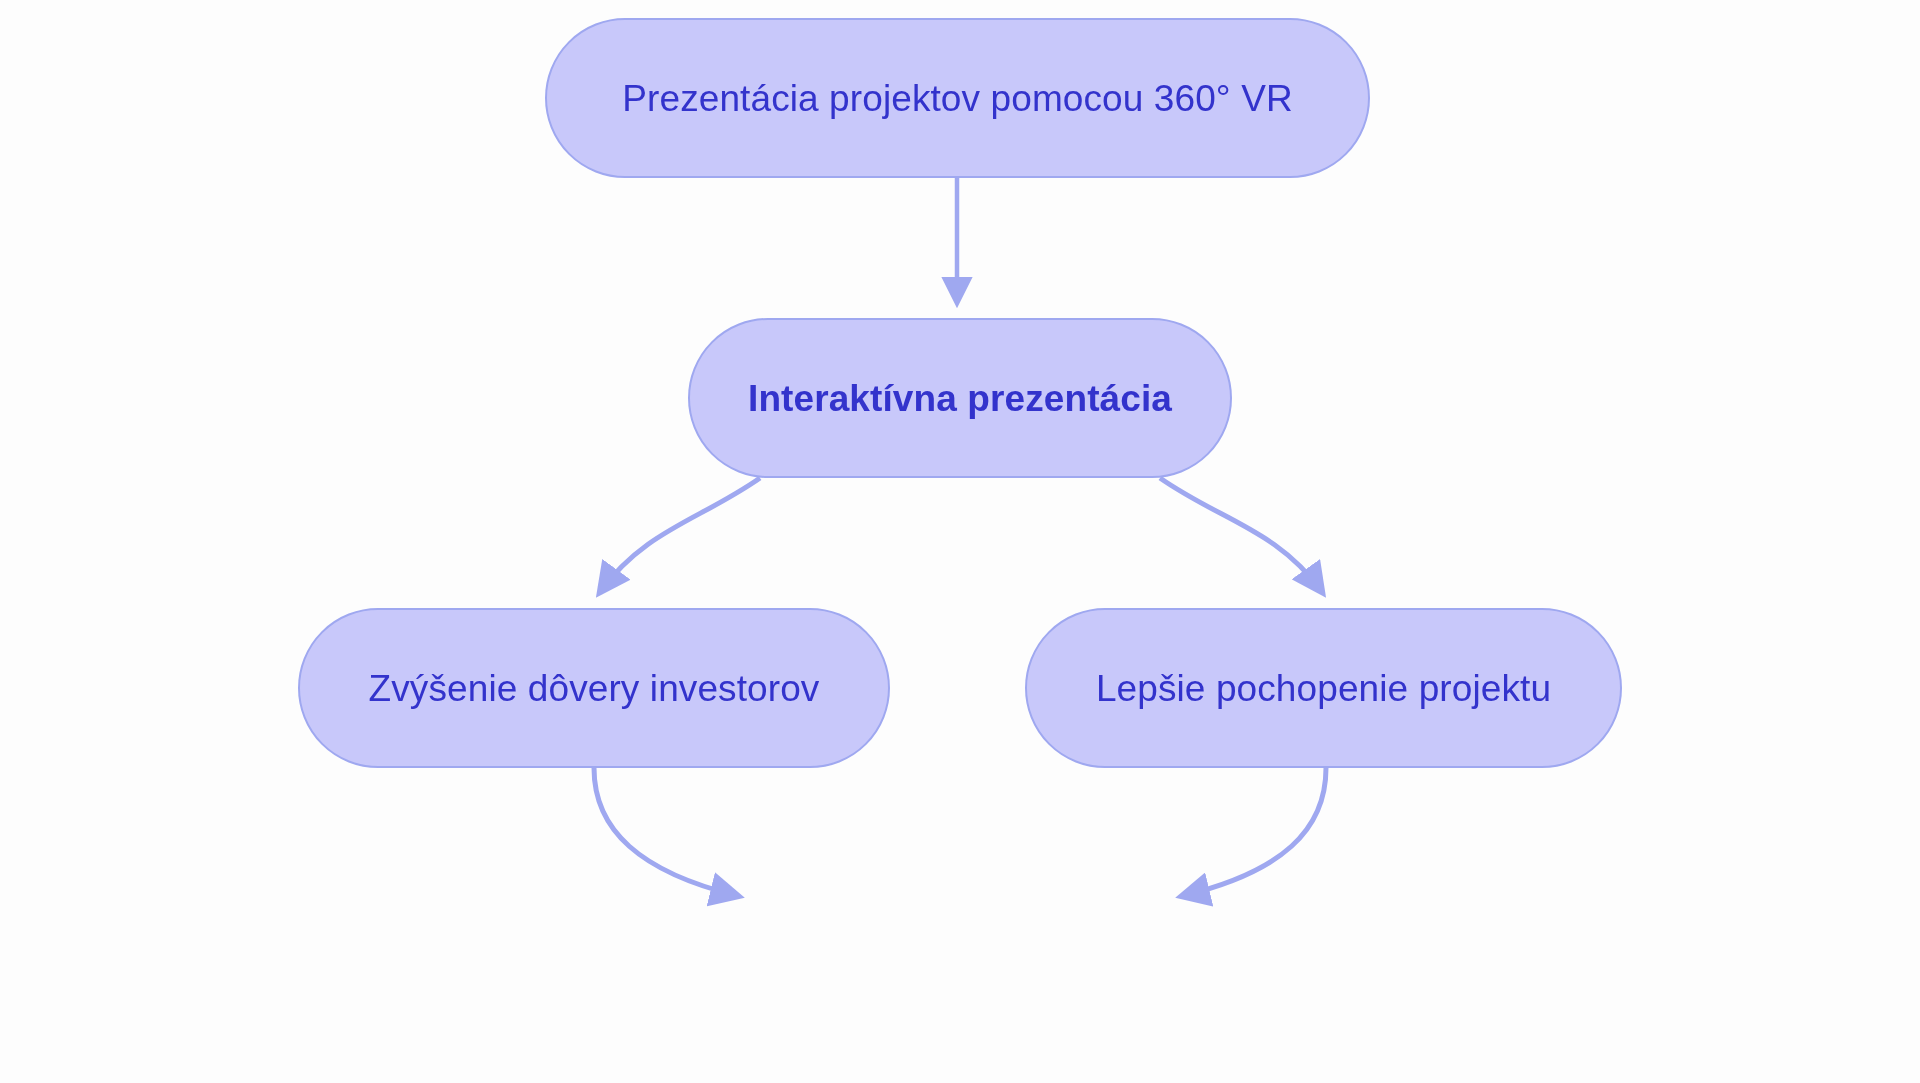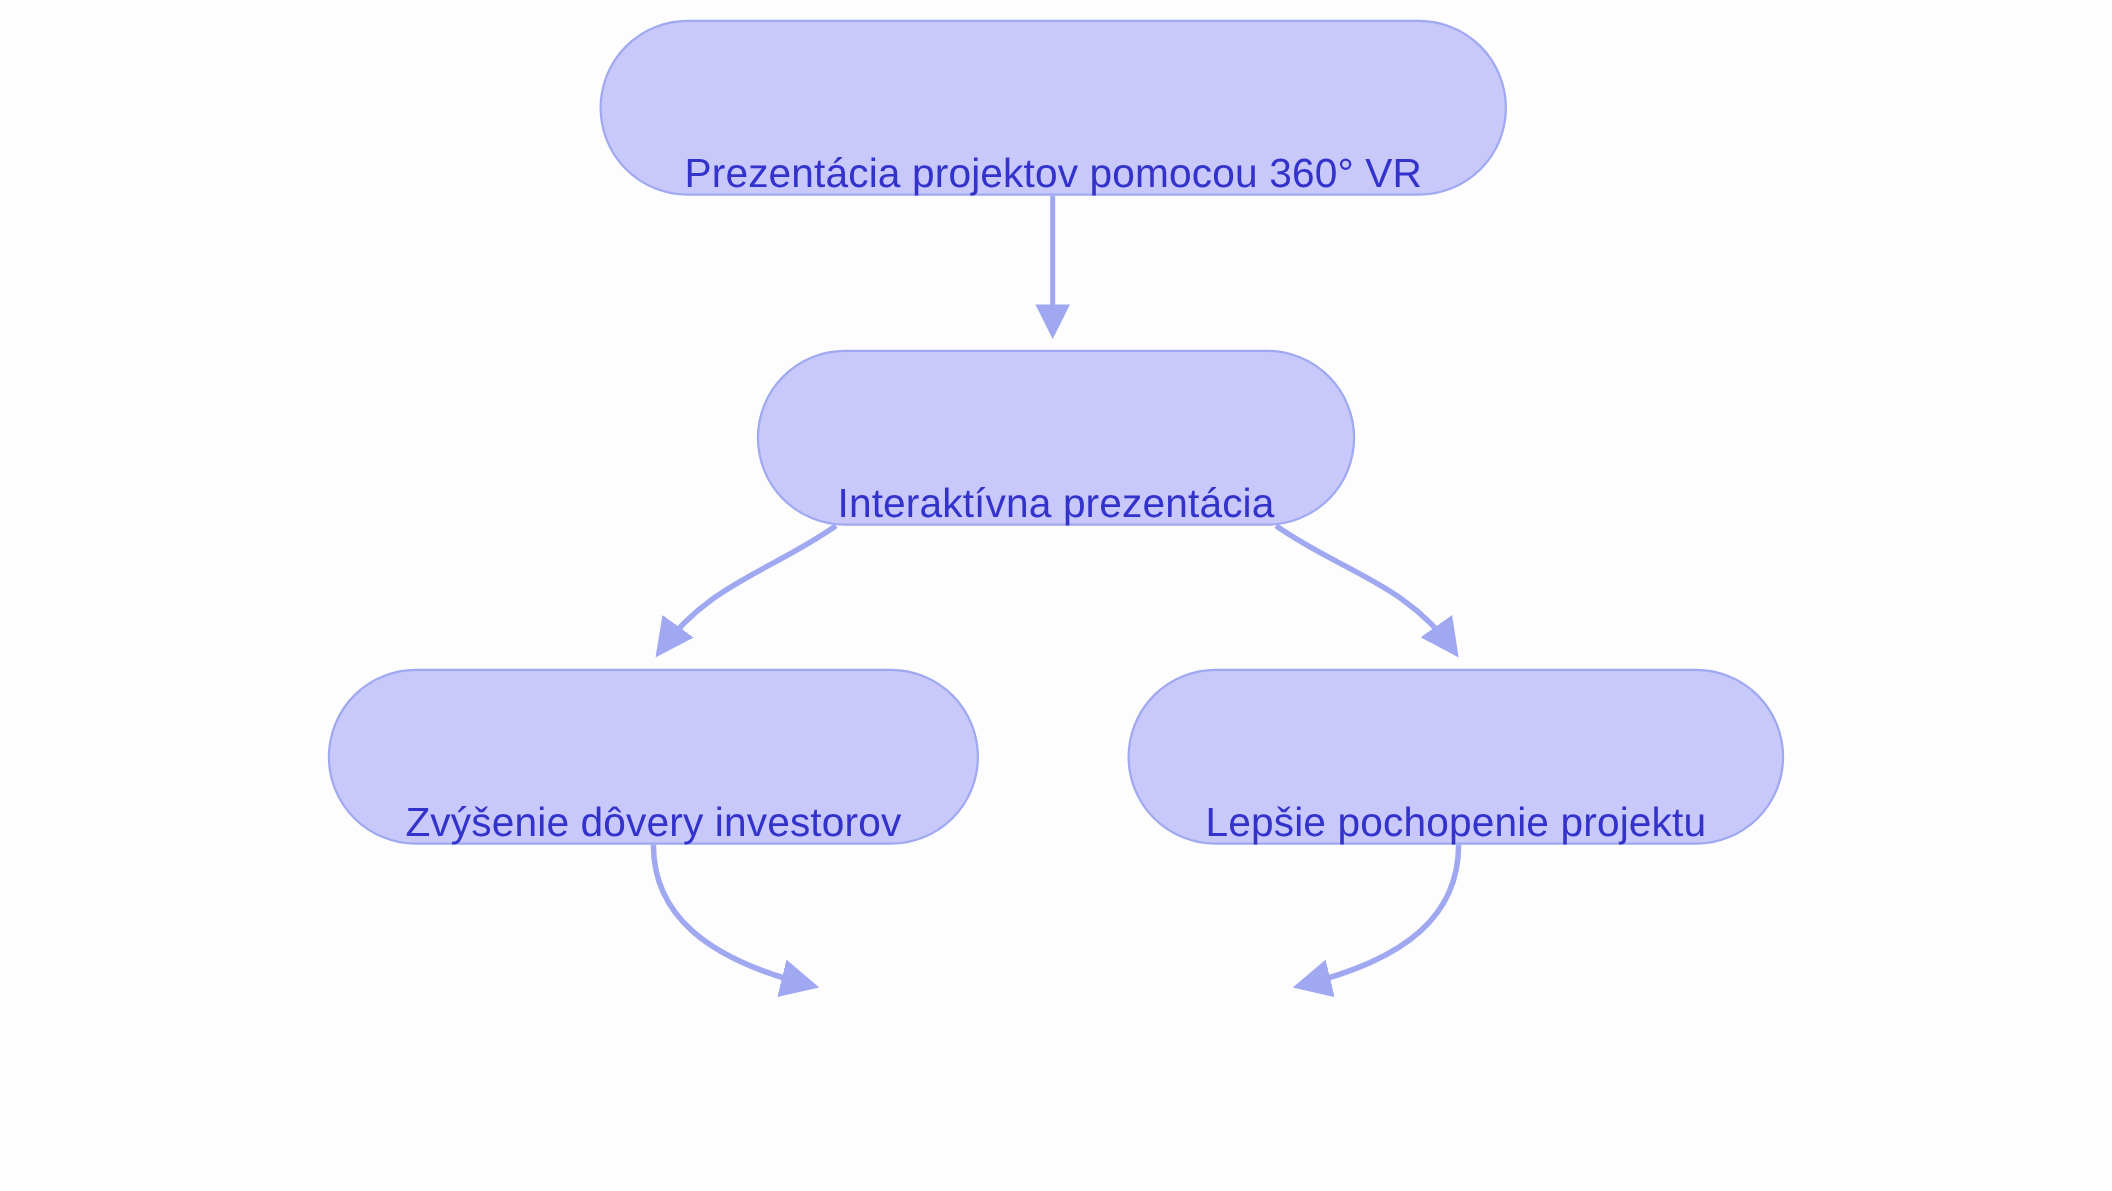--- a/index.html
+++ b/index.html
@@ -23,21 +23,21 @@
     top: 0;
     left: 0;
     width: 1920px;
     height: 1083px;
     pointer-events: none;
   }
   .node {
     position: absolute;
     box-sizing: border-box;
     display: flex;
-    align-items: flex-end;
+    align-items: center;
     justify-content: center;
     background: #c8c8fa;
     border: 2px solid #9fa8f0;
     border-radius: 999px;
     color: #3333cc;
     font-size: 37px;
     font-weight: 400;
     letter-spacing: 0.1px;
     white-space: nowrap;
     line-height: 1;
@@ -67,21 +67,21 @@
 
     <path d="M 594,768 C 594,830 640,872 738,896" fill="none" stroke="#9fa8f0" stroke-width="5" marker-end="url(#arrowhead)"></path>
 
     <path d="M 1326,768 C 1326,830 1282,872 1182,896" fill="none" stroke="#9fa8f0" stroke-width="5" marker-end="url(#arrowhead)"></path>
   </svg>
 
   <div class="node" style="left:545px; top:18px; width:825px; height:160px;">
     <span class="node-label">Prezentácia projektov pomocou 360° VR</span>
   </div>
 
-  <div class="node" style="left:688px; top:318px; width:544px; height:160px;">
+  <div class="node" style="left:688px; top:318px; width:544px; height:160px;font-weight:bold;">
     <span class="node-label">Interaktívna prezentácia</span>
   </div>
 
   <div class="node" style="left:298px; top:608px; width:592px; height:160px;">
     <span class="node-label">Zvýšenie dôvery investorov</span>
   </div>
 
   <div class="node" style="left:1025px; top:608px; width:597px; height:160px;">
     <span class="node-label">Lepšie pochopenie projektu</span>
   </div>

